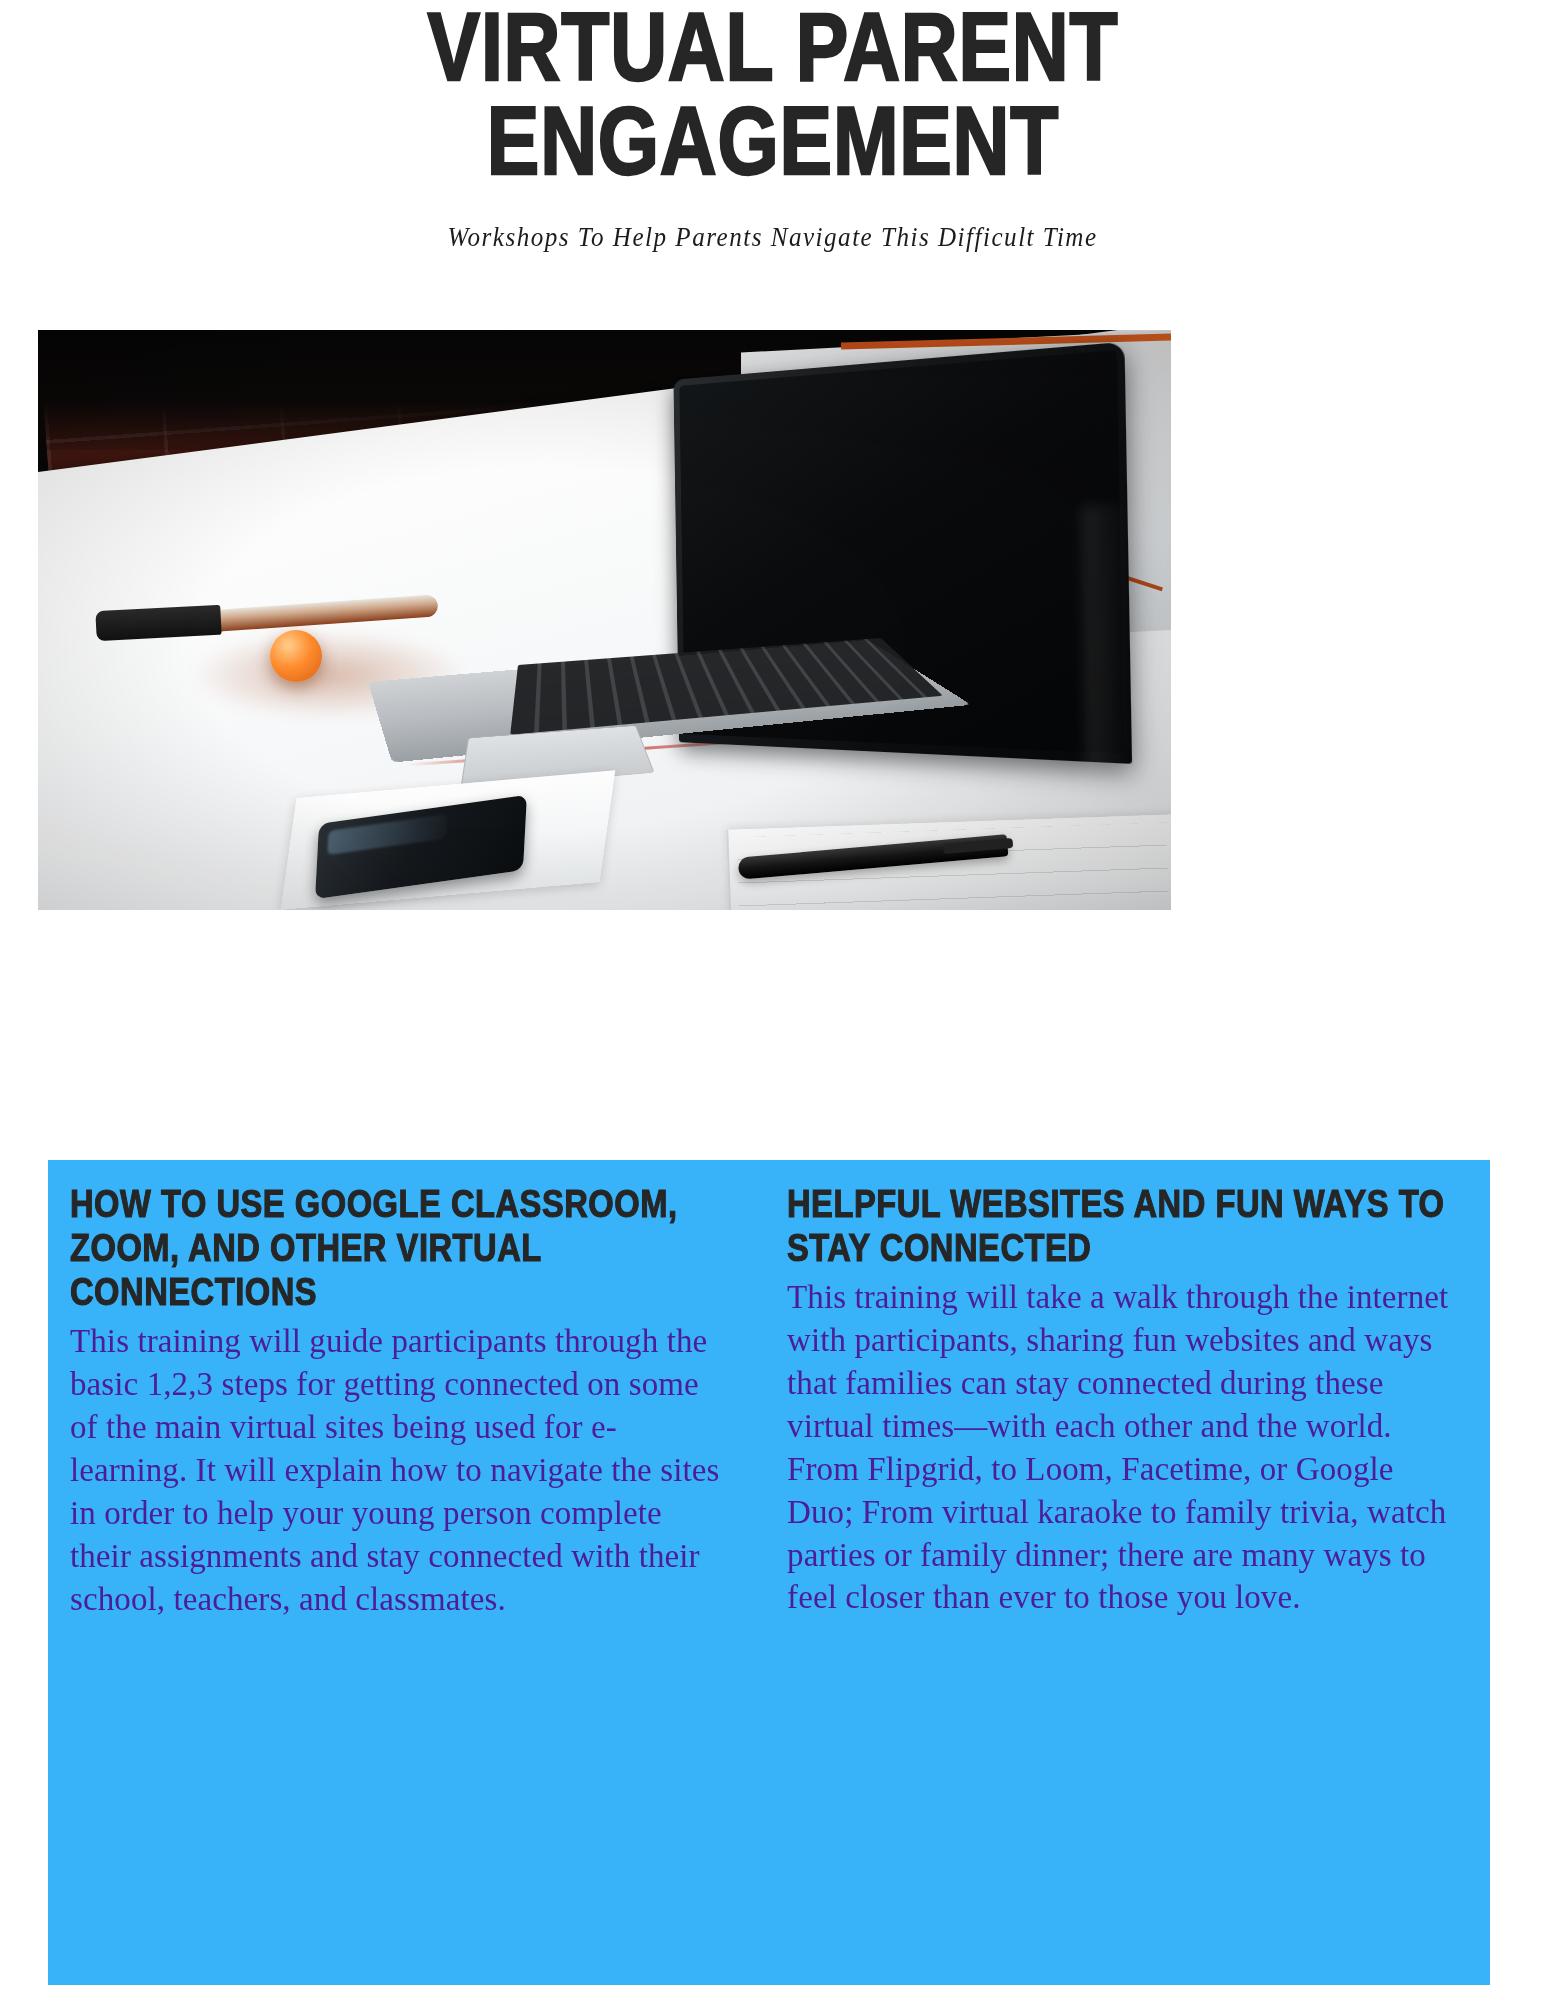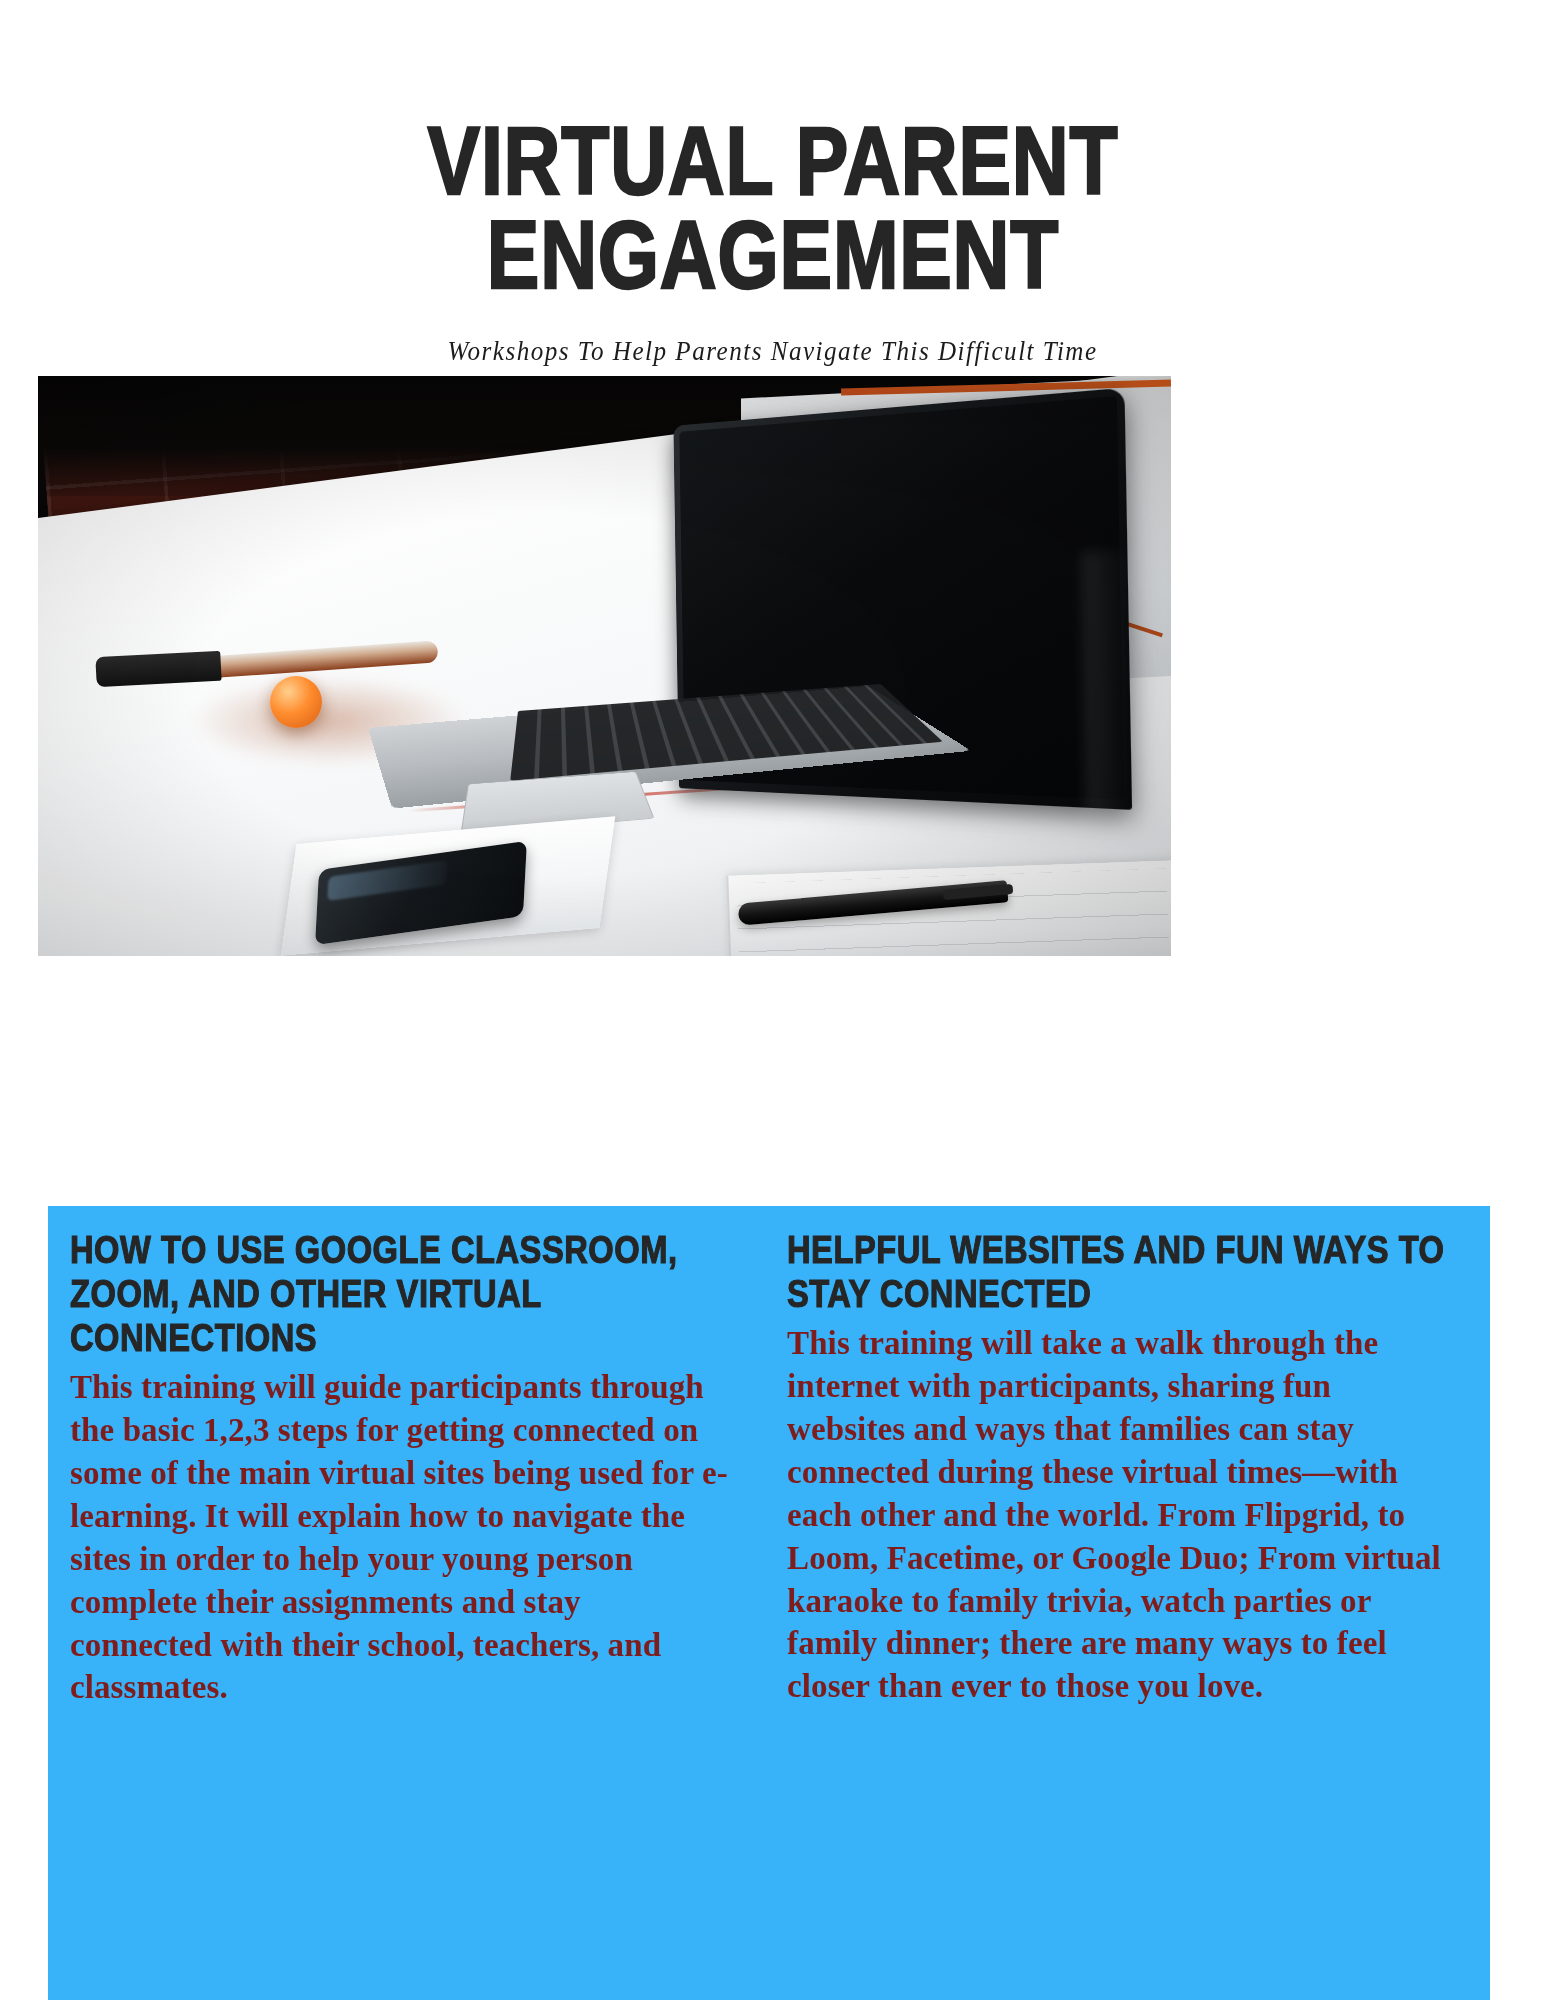--- a/index.html
+++ b/index.html
@@ -17,23 +17,21 @@
 
   .page {
     width: 1545px;
     height: 2000px;
     position: relative;
     background: #ffffff;
   }
 
   
   .header {
-    padding-top: 68px;
     text-align: center;
-    margin-top: 46px;
   }
   .poster-title {
     font-family: "Liberation Sans Narrow", "Liberation Sans", sans-serif;
     font-weight: 700;
     font-size: 96px;
     line-height: 0.98;
     letter-spacing: 1px;
     color: #262626;
     text-transform: uppercase;
     transform: scaleX(0.82);
@@ -323,24 +321,23 @@
     transform: scaleX(0.86);
     transform-origin: left top;
     width: 116%;
     -webkit-text-stroke: 1.1px #262626;
     margin: 0 0 6px 0;
   }
   .col-body {
     font-family: "Liberation Serif", "DejaVu Serif", serif;
     font-size: 33px;
     line-height: 1.30;
-    color: #7f1d1d;
+    color: #4c1d95;
     margin: 0;
     letter-spacing: 0.1px;
-    font-weight: bold;
   }
 </style>
 </head>
 <body>
 
 <div class="page">
 
   <header class="header">
     <h1 class="poster-title">Virtual Parent Engagement</h1>
     <div class="poster-subtitle">Workshops To Help Parents Navigate This Difficult Time</div>

